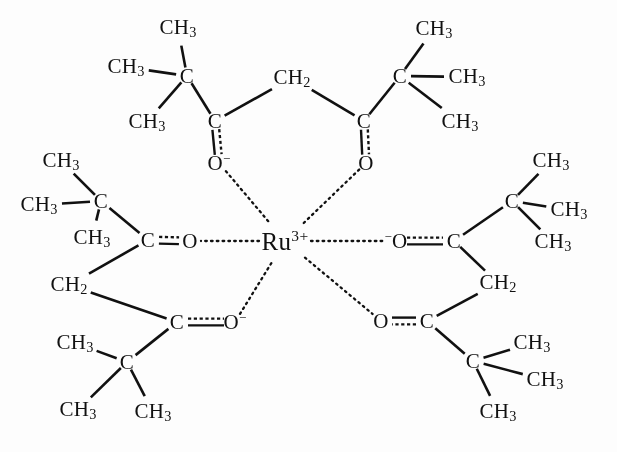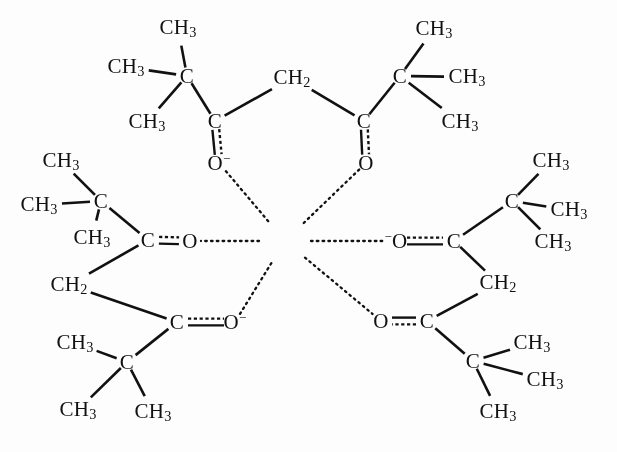--- a/index.html
+++ b/index.html
@@ -124,14 +124,15 @@
       <div class="atom" style="left: 553px; top: 242px;">CH<sub>3</sub></div>
       <div class="atom" style="left: 498px; top: 283px;">CH<sub>2</sub></div>
       <div class="atom" style="left: 427px; top: 321px;">C</div>
       <div class="atom" style="left: 381px; top: 321px;">O</div>
       <div class="atom" style="left: 473px; top: 361px;">C</div>
       <div class="atom" style="left: 532px; top: 343px;">CH<sub>3</sub></div>
       <div class="atom" style="left: 545px; top: 380px;">CH<sub>3</sub></div>
       <div class="atom" style="left: 498px; top: 412px;">CH<sub>3</sub></div>
     </div>
 
+  <div class="atom metal" id="metal-label" style="left:285px;top:241px;">Ru<sup>3+</sup></div>
 
 </div>
 
 </body></html>

